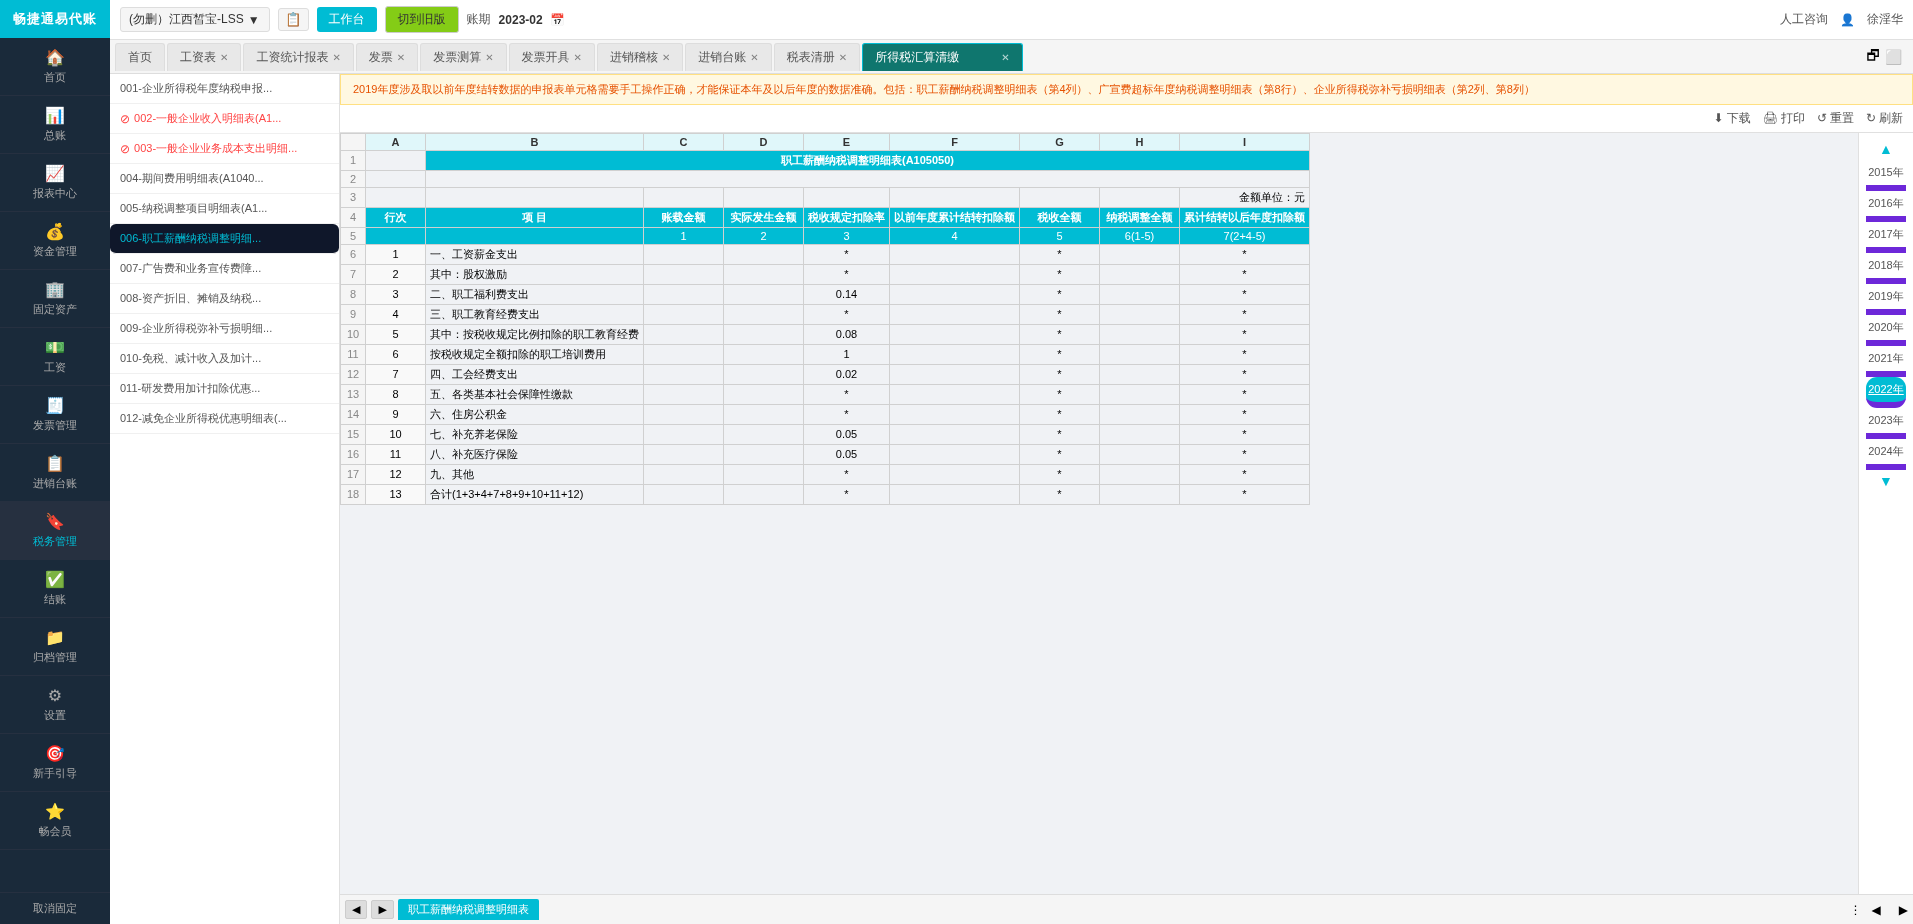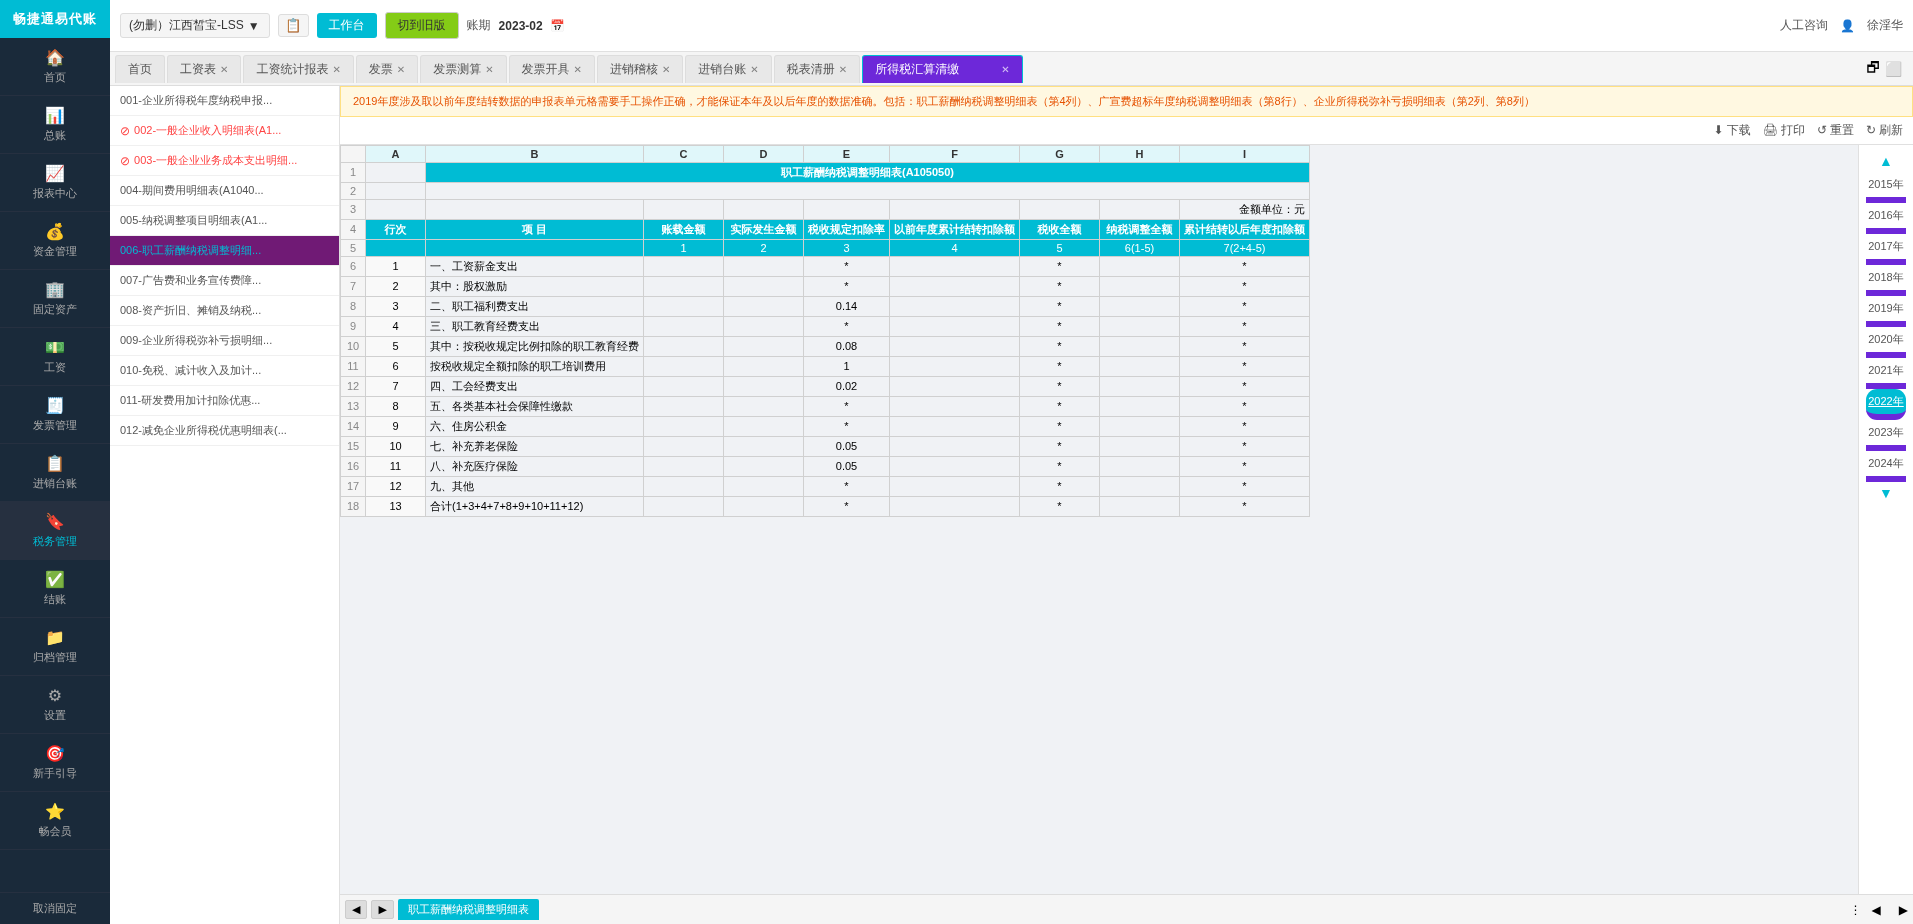--- a/index.html
+++ b/index.html
@@ -52,21 +52,21 @@
     .main-area {
       flex: 1;
       display: flex;
       flex-direction: column;
       overflow: hidden;
     }
 
     
     .topbar {
       background: #fff;
-      height: 52px;
+      height: 40px;
       display: flex;
       align-items: center;
       padding: 0 10px;
       border-bottom: 1px solid #e0e0e0;
       gap: 8px;
     }
     .topbar-company {
       background: #f5f5f5;
       border: 1px solid #ddd;
       border-radius: 3px;
@@ -124,21 +124,21 @@
       cursor: pointer;
       display: flex;
       align-items: center;
       gap: 4px;
       white-space: nowrap;
       background: #e8e8e8;
       border: 1px solid #ddd;
       border-bottom: none;
     }
     .tab.active {
-      background: #6d28d9;
+      background: #0f766e;
       color: white;
       border-color: #00bcd4;
       gap: 42px;
     }
     .tab-close { font-size: 10px; opacity: 0.7; }
     .tab-window-btns {
       margin-left: auto;
       display: flex;
       gap: 6px;
       align-items: center;
@@ -165,21 +165,21 @@
     .list-item {
       padding: 7px 10px;
       font-size: 11px;
       color: #555;
       cursor: pointer;
       border-bottom: 1px solid #f0f0f0;
       display: flex;
       align-items: center;
       gap: 4px;
     }
-    .list-item.active { background: #701a75; color: #00bcd4; }
+    .list-item.active { background: #0f172a; color: #00bcd4; border-radius: 6px; }
     .list-item-error { color: #f44; }
     .list-error-icon { color: #f44; font-size: 12px; }
 
     
     .right-panel {
       flex: 1;
       display: flex;
       flex-direction: column;
       overflow: hidden;
     }
@@ -289,20 +289,21 @@
       font-size: 14px;
       font-weight: bold;
     }
     .sub-header {
       background: #00bcd4;
       color: white;
       text-align: center;
       font-size: 11px;
       font-weight: bold;
       padding: 4px 6px;
+      font-family: Liberation Serif, serif;
     }
     .sub-header-num {
       background: #00bcd4;
       color: white;
       text-align: center;
       font-size: 11px;
     }
     .cell-data {
       text-align: center;
       min-width: 80px;

